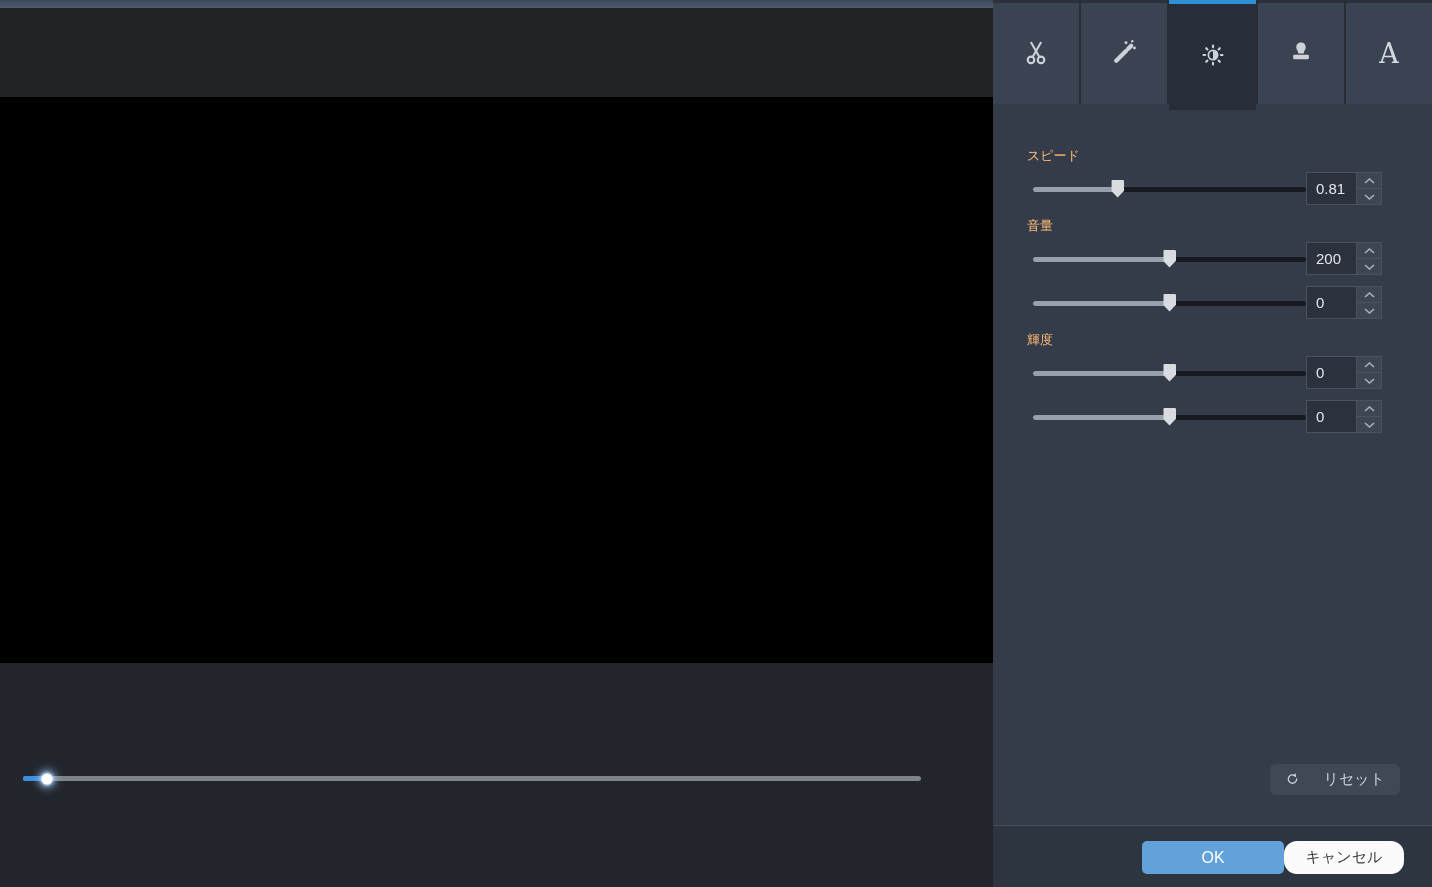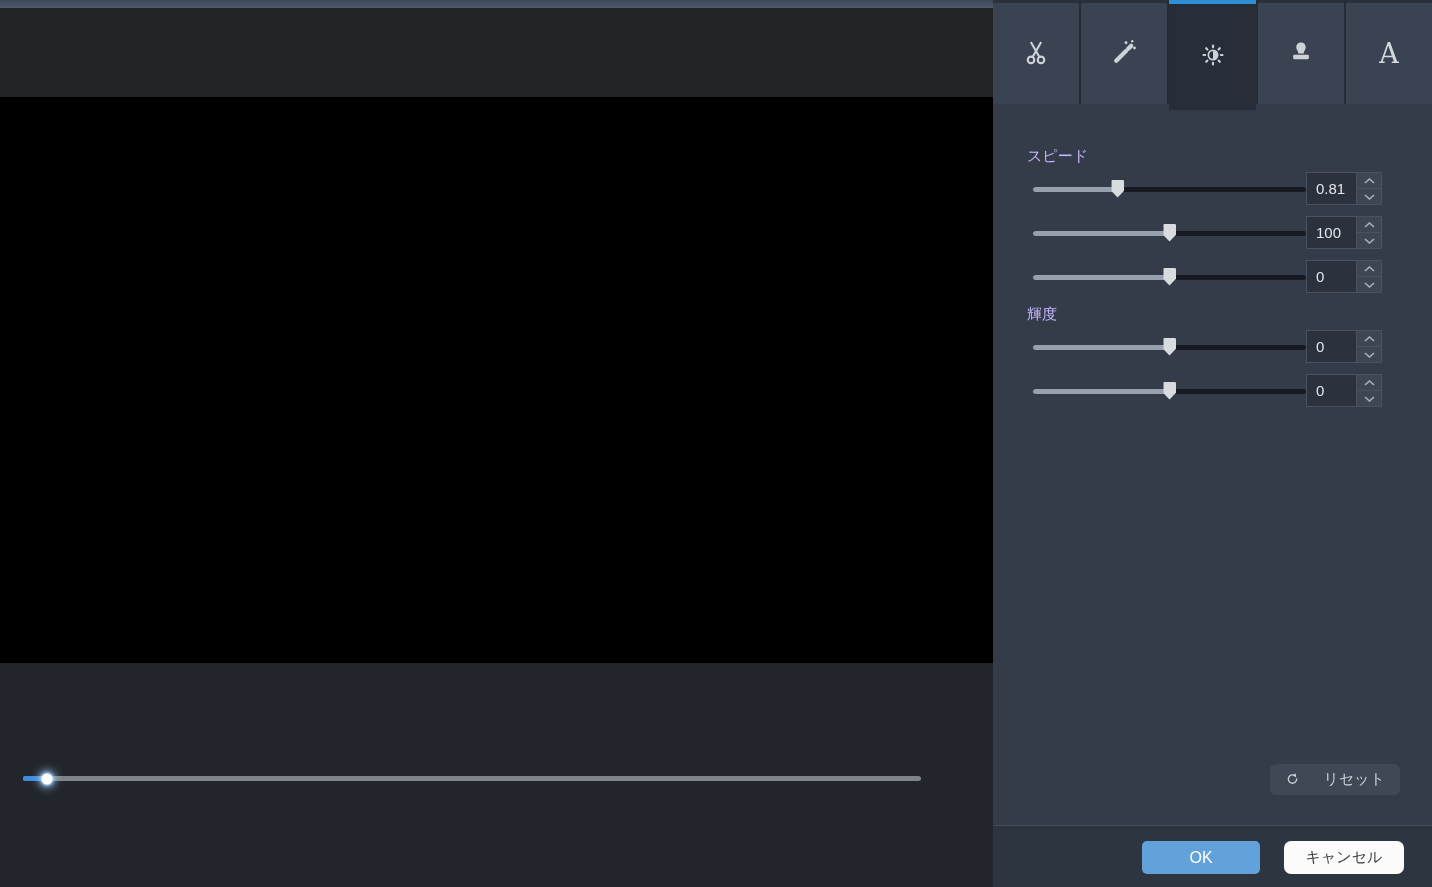--- a/index.html
+++ b/index.html
@@ -30,21 +30,21 @@
   .tabbar { position:absolute; left:0; top:0; width:100%; height:104px;
     background:#262b34; display:flex; gap:2px; }
   .tab { flex:1; height:104px; background:#3a4351; border-top:3px solid #2b313c;
     display:flex; align-items:center; justify-content:center; cursor:pointer; }
   .tab.active { height:110px; background:#272e39; border-top:4px solid #2e8fd5; }
   .a-glyph { font-family:"DejaVu Serif","Liberation Serif",serif; font-size:27px;
     color:#d3d8dd; line-height:1; }
 
   .pcontent { position:absolute; left:0; top:104px; width:100%; padding-top:42px; }
   .adj-row { padding:0 32px 0 34px; margin-bottom:11px; }
-  .adj-label { color:#c4b5fd; font-size:15px; height:20px; line-height:20px; }
+  .adj-label { color:#fdba74; font-size:13px; height:20px; line-height:20px; }
   .adj-line { display:flex; align-items:center; margin-top:6px; height:33px; }
   .slider { position:relative; width:273px; height:18px; margin-left:6px; cursor:pointer; }
   .track { position:absolute; left:0; top:7px; width:100%; height:5px; background:#171a20; border-radius:3px; }
   .fill { height:100%; background:#97a0ad; border-radius:3px; }
   .thumb { position:absolute; top:0; width:13px; height:18px; background:#d8dbdf;
     transform:translateX(-50%);
     clip-path:polygon(8% 0,92% 0,100% 8%,100% 62%,50% 100%,0 62%,0 8%); }
   .spin { width:76px; height:33px; border:1px solid #49525f; display:flex; }
   .spin-value { width:49px; background:#2b323e; color:#e3e6ea; font-size:15px;
     line-height:31px; padding-left:9px; }
@@ -52,25 +52,25 @@
     display:flex; flex-direction:column; }
   .spin-up, .spin-down { flex:1; display:flex; align-items:center; justify-content:center; cursor:pointer; }
   .spin-up { border-bottom:1px solid #49525f; }
 
   .reset-btn { position:absolute; right:32px; top:764px; height:31px; padding:0 15px;
     background:#3f4855; border-radius:6px; display:flex; align-items:center; gap:24px;
     color:#c9cfd7; font-size:15px; cursor:pointer; }
 
   .pfooter { position:absolute; left:0; bottom:0; width:100%; height:62px;
     background:#2d3541; border-top:1px solid #454e5b; }
-  .ok-btn { position:absolute; left:149px; top:15px; width:118px; height:33px;
+  .ok-btn { position:absolute; left:149px; top:15px; width:142px; height:33px;
     background:#63a1db; border:none; border-radius:5px; color:#ffffff; font-size:16px;
     font-family:inherit; cursor:pointer; }
   .cancel-btn { position:absolute; left:291px; top:15px; width:120px; height:33px;
-    background:#fbfbfb; border:none; border-radius:7px; color:#3d3d3d; font-size:15px;
+    background:#fbfbfb; border:none; border-radius:13px; color:#3d3d3d; font-size:15px;
     font-family:inherit; cursor:pointer; }
 </style>
 </head>
 <body>
 
 <div class="app">
 
   <div class="player">
     <div class="player-strip"></div>
     <div class="player-upper"></div>
@@ -162,29 +162,30 @@
                 <svg width="11" height="6" viewBox="0 0 11 6">
                     <polyline points="1,1 5.5,5 10,1" fill="none" stroke="#a6afba" stroke-width="1.6"></polyline>
                   </svg>
               </div>
             </div>
           </div>
         </div>
       </div>
 
       <div class="adj-row">
-        <div class="adj-line">
-          <div class="slider">
-            <div class="track">
-                <div class="fill" style="width: 50%;"></div>
-              </div>
-            <div class="thumb" style="left: 50%;"></div>
-          </div>
-          <div class="spin">
-            <div class="spin-value">100</div>
+        <div class="adj-label">音量</div>
+        <div class="adj-line">
+          <div class="slider">
+            <div class="track">
+                <div class="fill" style="width: 50%;"></div>
+              </div>
+            <div class="thumb" style="left: 50%;"></div>
+          </div>
+          <div class="spin">
+            <div class="spin-value">200</div>
             <div class="spin-btns">
               <div class="spin-up">
                 <svg width="11" height="6" viewBox="0 0 11 6">
                     <polyline points="1,5 5.5,1 10,5" fill="none" stroke="#a6afba" stroke-width="1.6"></polyline>
                   </svg>
               </div>
               <div class="spin-down">
                 <svg width="11" height="6" viewBox="0 0 11 6">
                     <polyline points="1,1 5.5,5 10,1" fill="none" stroke="#a6afba" stroke-width="1.6"></polyline>
                   </svg>

